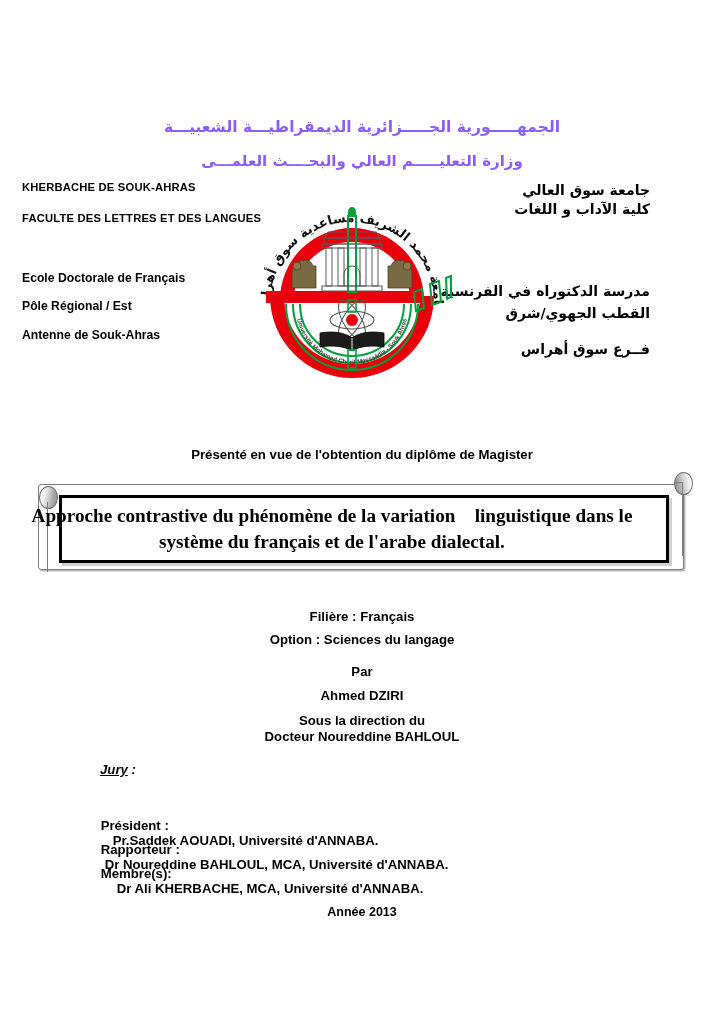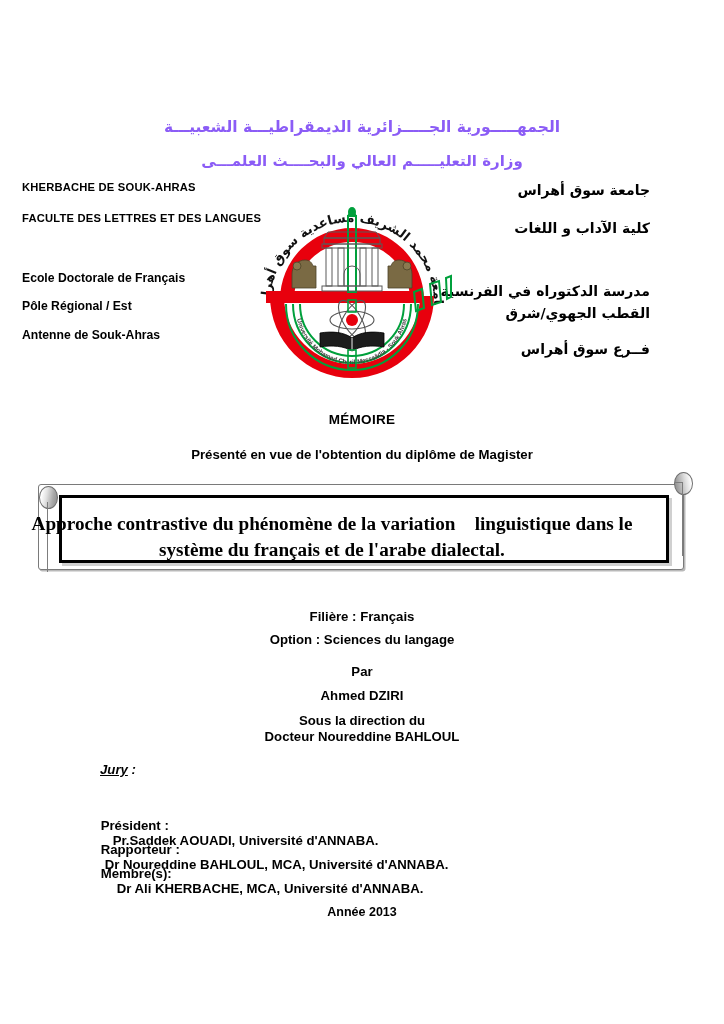--- a/index.html
+++ b/index.html
@@ -55,21 +55,21 @@
     position: absolute;
     right: 74px;
     direction: rtl;
     text-align: right;
     font-family: "DejaVu Sans", sans-serif;
     font-weight: bold;
     color: #000;
     white-space: nowrap;
   }
   #ar-universite { top: 182px; font-size: 14px; }
-  #ar-faculte    { top: 220px; font-size: 14px; }
+  #ar-faculte    { top: 201px; font-size: 14px; }
   #ar-ecole      { top: 283px; font-size: 14px; right: 74px;}
   #ar-pole       { top: 305px; font-size: 14px; }
   #ar-antenne    { top: 341px; font-size: 14px; }
 
   
   #logo {
     position: absolute;
     left: 252px;
     top: 192px;
     width: 200px;
@@ -146,30 +146,30 @@
 
   #title-text {
     position: absolute;
     left: 29px;
     top: 21px;
     width: 546px;
     height: 68px;
     display: flex;
     flex-direction: column;
     align-items: center;
+    justify-content: center;
     font-family: "Liberation Serif", serif;
     font-weight: bold;
     font-size: 19.2px;
     line-height: 26px;
     color: #000;
     text-align: center;
     box-sizing: border-box;
     padding: 0 8px;
     white-space: pre;
-    margin-top: 16px;
   }
 
   
   #filiere  { top: 609px; font-size: 13.2px; }
   #option   { top: 632px; font-size: 13.2px; }
   #par      { top: 664px; font-size: 13.2px; }
   #auteur   { top: 688px; font-size: 13.2px; }
   #sousdir1 { top: 713px; font-size: 13.2px; }
   #sousdir2 { top: 729px; font-size: 13.2px; }
 
@@ -206,21 +206,21 @@
 
   <div class="arabic-head" id="nat-line-1">الجمهـــــورية الجـــــزائرية الديمقراطيـــة الشعبيـــة</div>
   <div class="arabic-head" id="nat-line-2">وزارة التعليـــــم العالي والبحــــث العلمـــى</div>
 
   <div class="left-col" id="lbl-universite">KHERBACHE DE SOUK-AHRAS</div>
   <div class="left-col" id="lbl-faculte">FACULTE DES LETTRES ET DES LANGUES</div>
   <div class="left-col" id="lbl-ecole">Ecole Doctorale de Français</div>
   <div class="left-col" id="lbl-pole">Pôle Régional / Est</div>
   <div class="left-col" id="lbl-antenne">Antenne de Souk-Ahras</div>
 
-  <div class="right-col" id="ar-universite">جامعة سوق أهراس</div>
+  <div class="right-col" id="ar-universite">جامعة سوق العالي</div>
   <div class="right-col" id="ar-faculte">كلية الآداب و اللغات</div>
   <div class="right-col" id="ar-ecole">مدرسة الدكتوراه في الفرنسية</div>
   <div class="right-col" id="ar-pole">القطب الجهوي/شرق</div>
   <div class="right-col" id="ar-antenne">فــرع سوق أهراس</div>
 
   <div id="logo">
     <svg viewBox="0 0 200 192" xmlns="http://www.w3.org/2000/svg">
       <defs>
         <path id="arcTop" d="M 18,112 A 82,82 0 0 1 182,112"></path>
         <path id="arcBottomIn" d="M 44,116 A 56,56 0 0 0 156,116"></path>
@@ -288,21 +288,20 @@
       <rect x="96" y="158" width="8" height="18" fill="none" stroke="#00a03c" stroke-width="1.6"></rect>
 
       <g fill="none" stroke="#00a03c" stroke-width="2">
         <path d="M 162,100 L 170,97 L 172,116 L 164,119 Z"></path>
         <path d="M 178,92 L 187,89 L 189,110 L 180,113 Z"></path>
         <path d="M 194,86 L 199,84 L 199,105 L 195,107 Z"></path>
       </g>
     </svg>
   </div>
 
-  <div class="center-line" id="memoire">MÉMOIRE</div>
   <div class="center-line" id="presente">Présenté en vue de l'obtention du diplôme de Magister</div>
 
   <div id="title-frame">
     <div id="frame-outer"></div>
     <div id="frame-inner-shadow"></div>
     <div id="frame-inner"></div>
     <div class="curl" id="curl-tl"></div>
     <div class="curl-tail" id="tail-tl"></div>
     <div class="curl" id="curl-tr"></div>
     <div class="curl-tail" id="tail-tr"></div>

